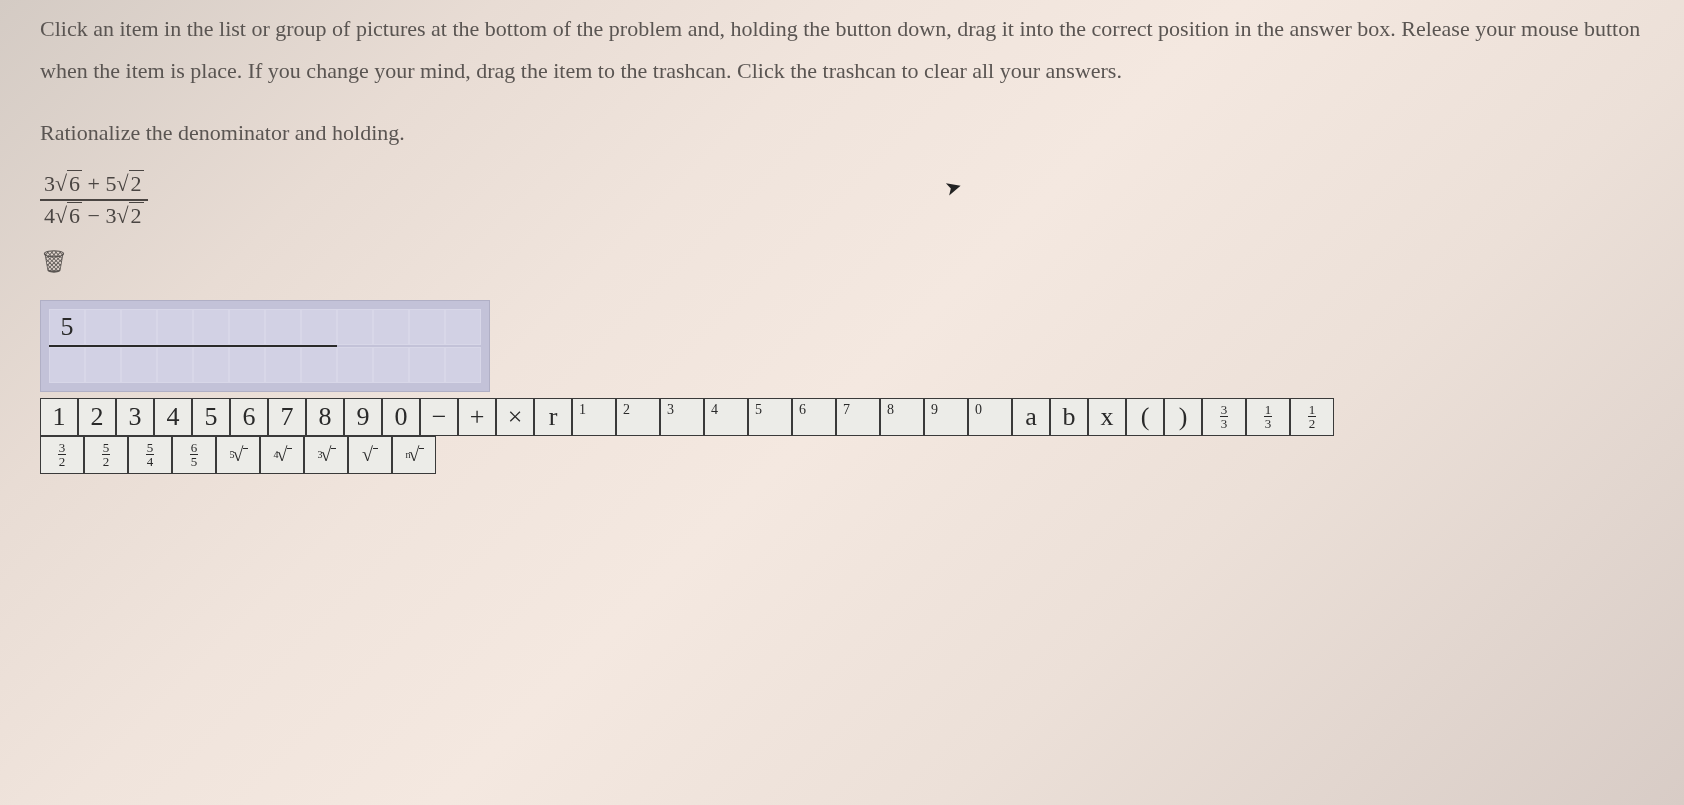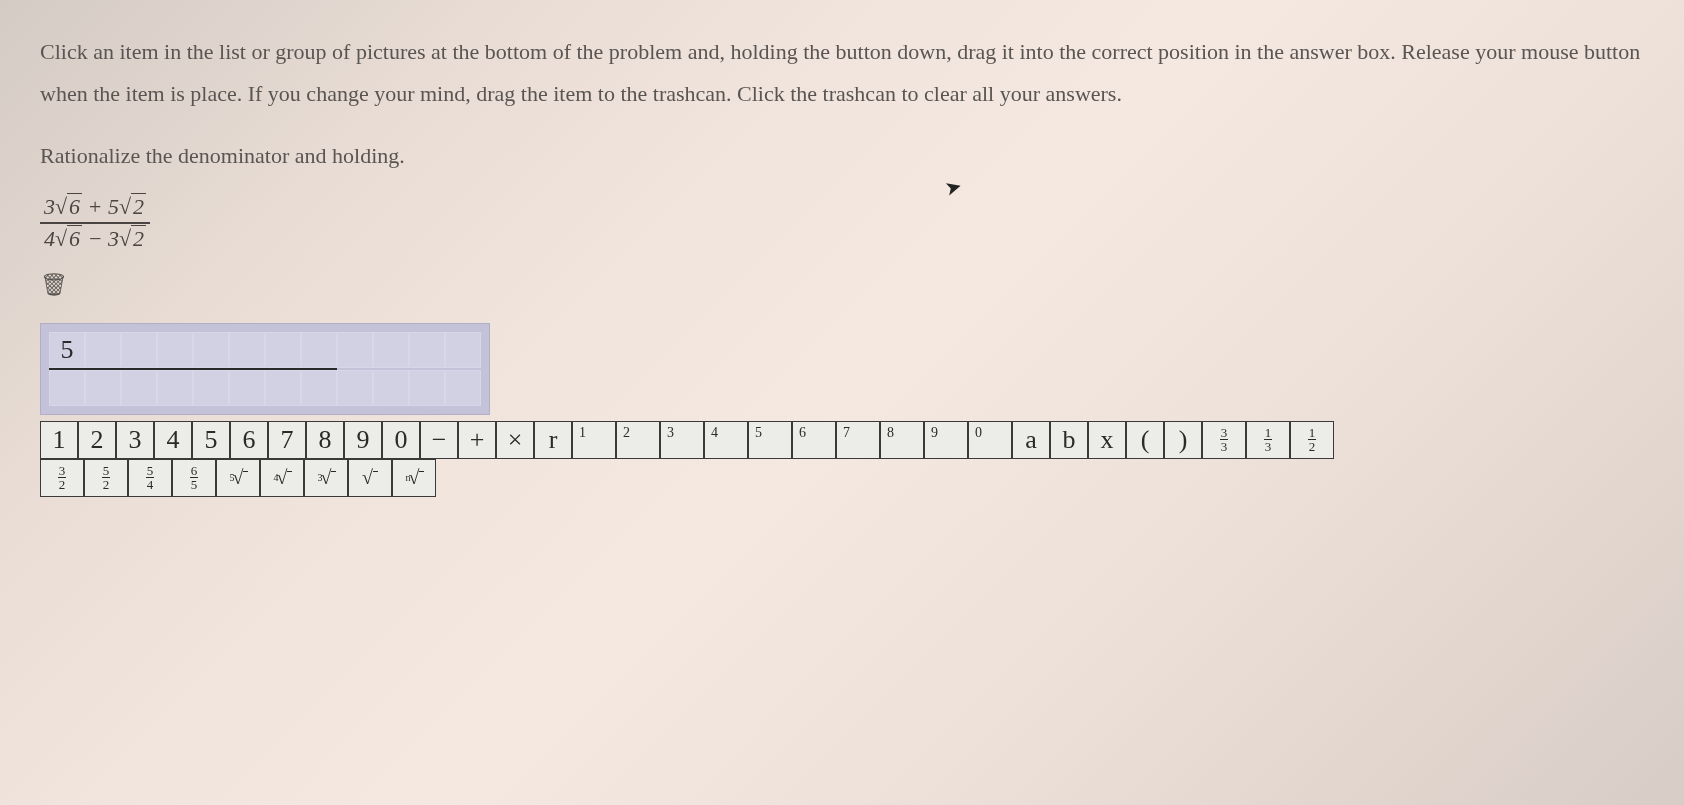--- a/index.html
+++ b/index.html
@@ -6,42 +6,41 @@
     margin: 0;
     padding: 0;
     width: 1684px;
     height: 805px;
     font-family: Georgia, 'Times New Roman', serif;
     background: linear-gradient(135deg, #d4cbc4 0%, #e8dcd4 20%, #f0e4dc 35%, #f4e8e0 50%, #ece0d8 70%, #d8ccc6 100%);
     overflow: hidden;
     color: #4a4744;
   }
   .content {
-    padding: 31px 40px;
+    padding: 8px 40px;
   }
   .instructions {
     font-size: 22px;
     line-height: 1.9;
     color: #5a5552;
     margin-bottom: 28px;
   }
   .prompt {
     font-size: 22px;
     color: #5a5552;
     margin-bottom: 25px;
   }
   .expr {
     margin-bottom: 20px;
     font-size: 22px;
     color: #4a4542;
   }
   .frac {
     display: inline-block;
     text-align: left;
-    font-style: italic;
   }
   .frac .num {
     display: block;
     padding: 0 4px 2px 4px;
     border-bottom: 2px solid #4a4542;
   }
   .frac .den {
     display: block;
     padding: 2px 4px 0 4px;
   }

